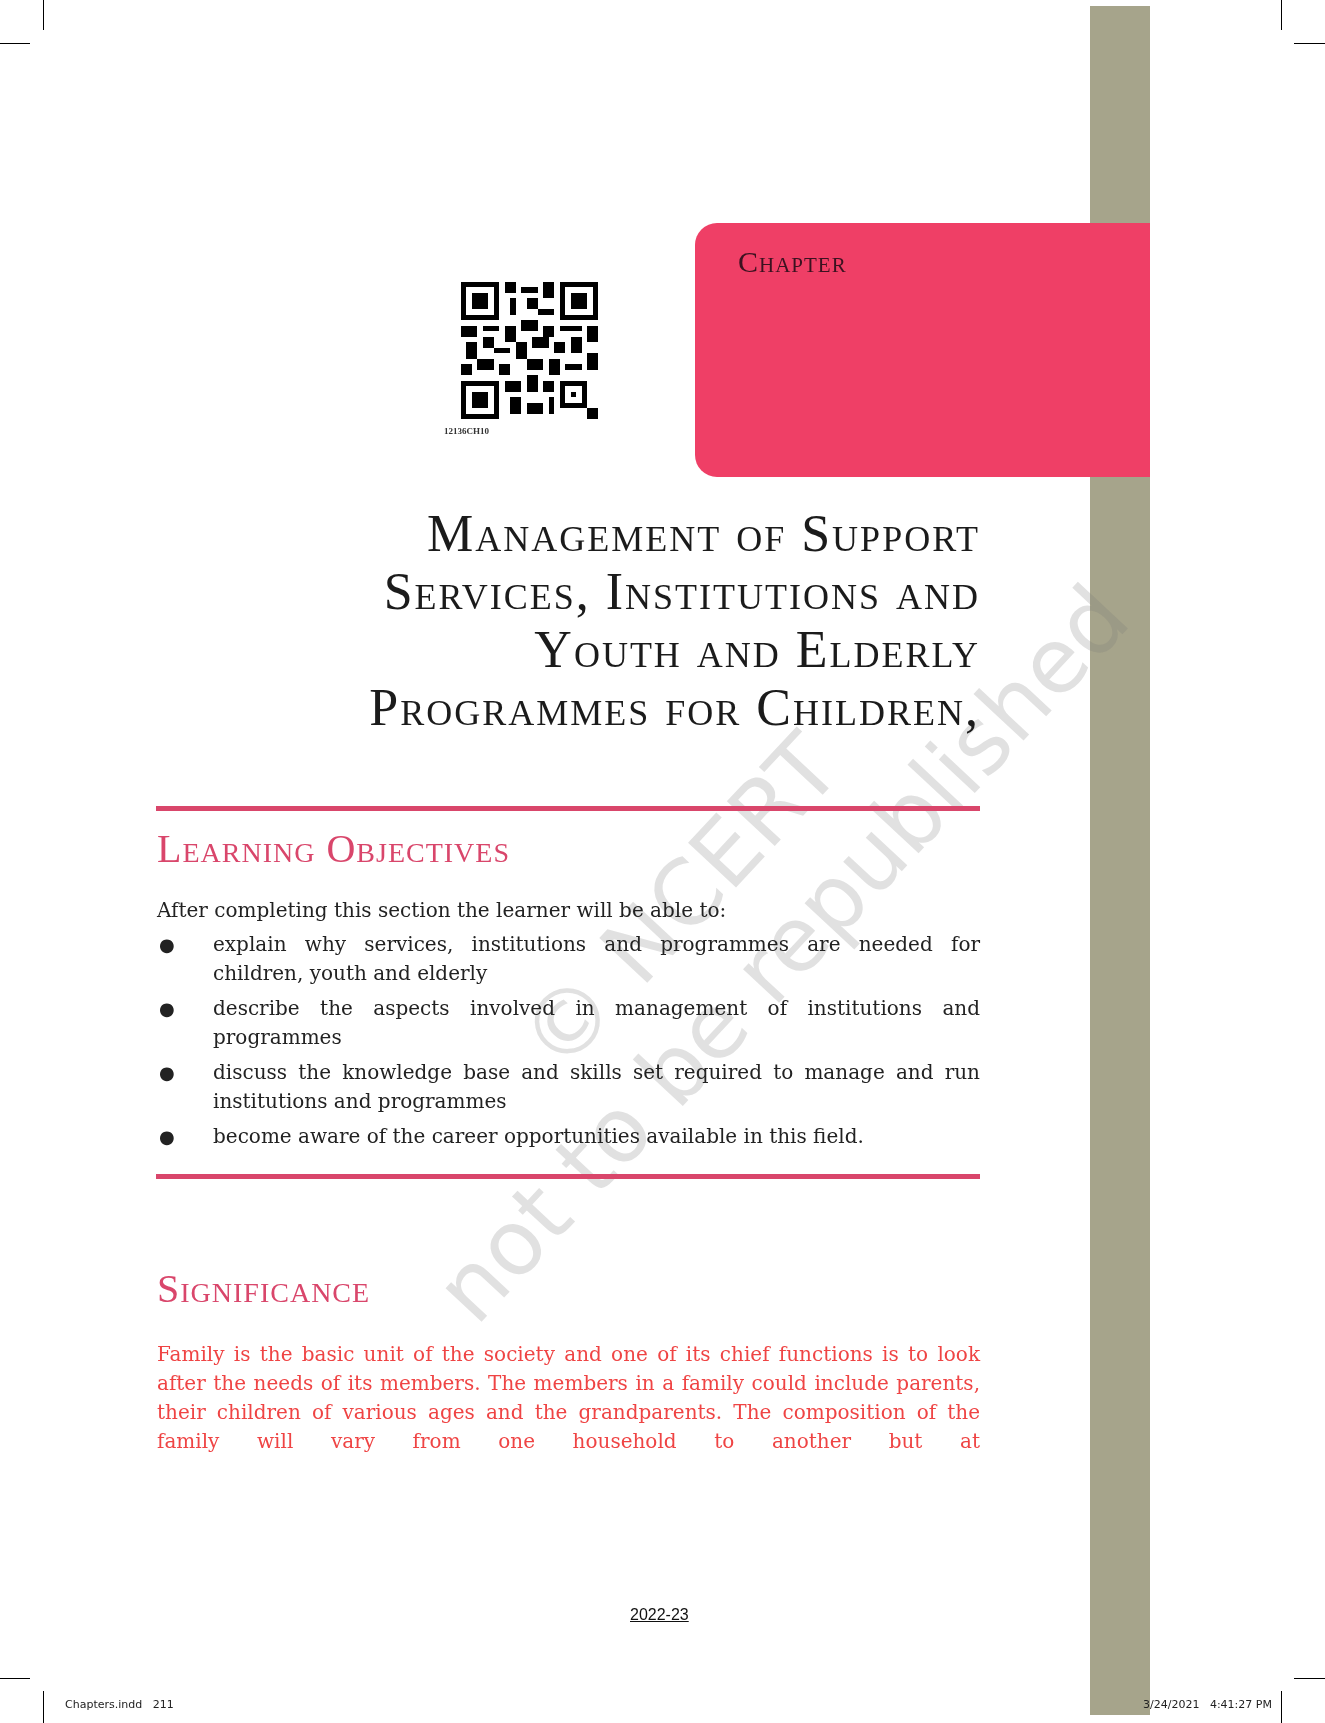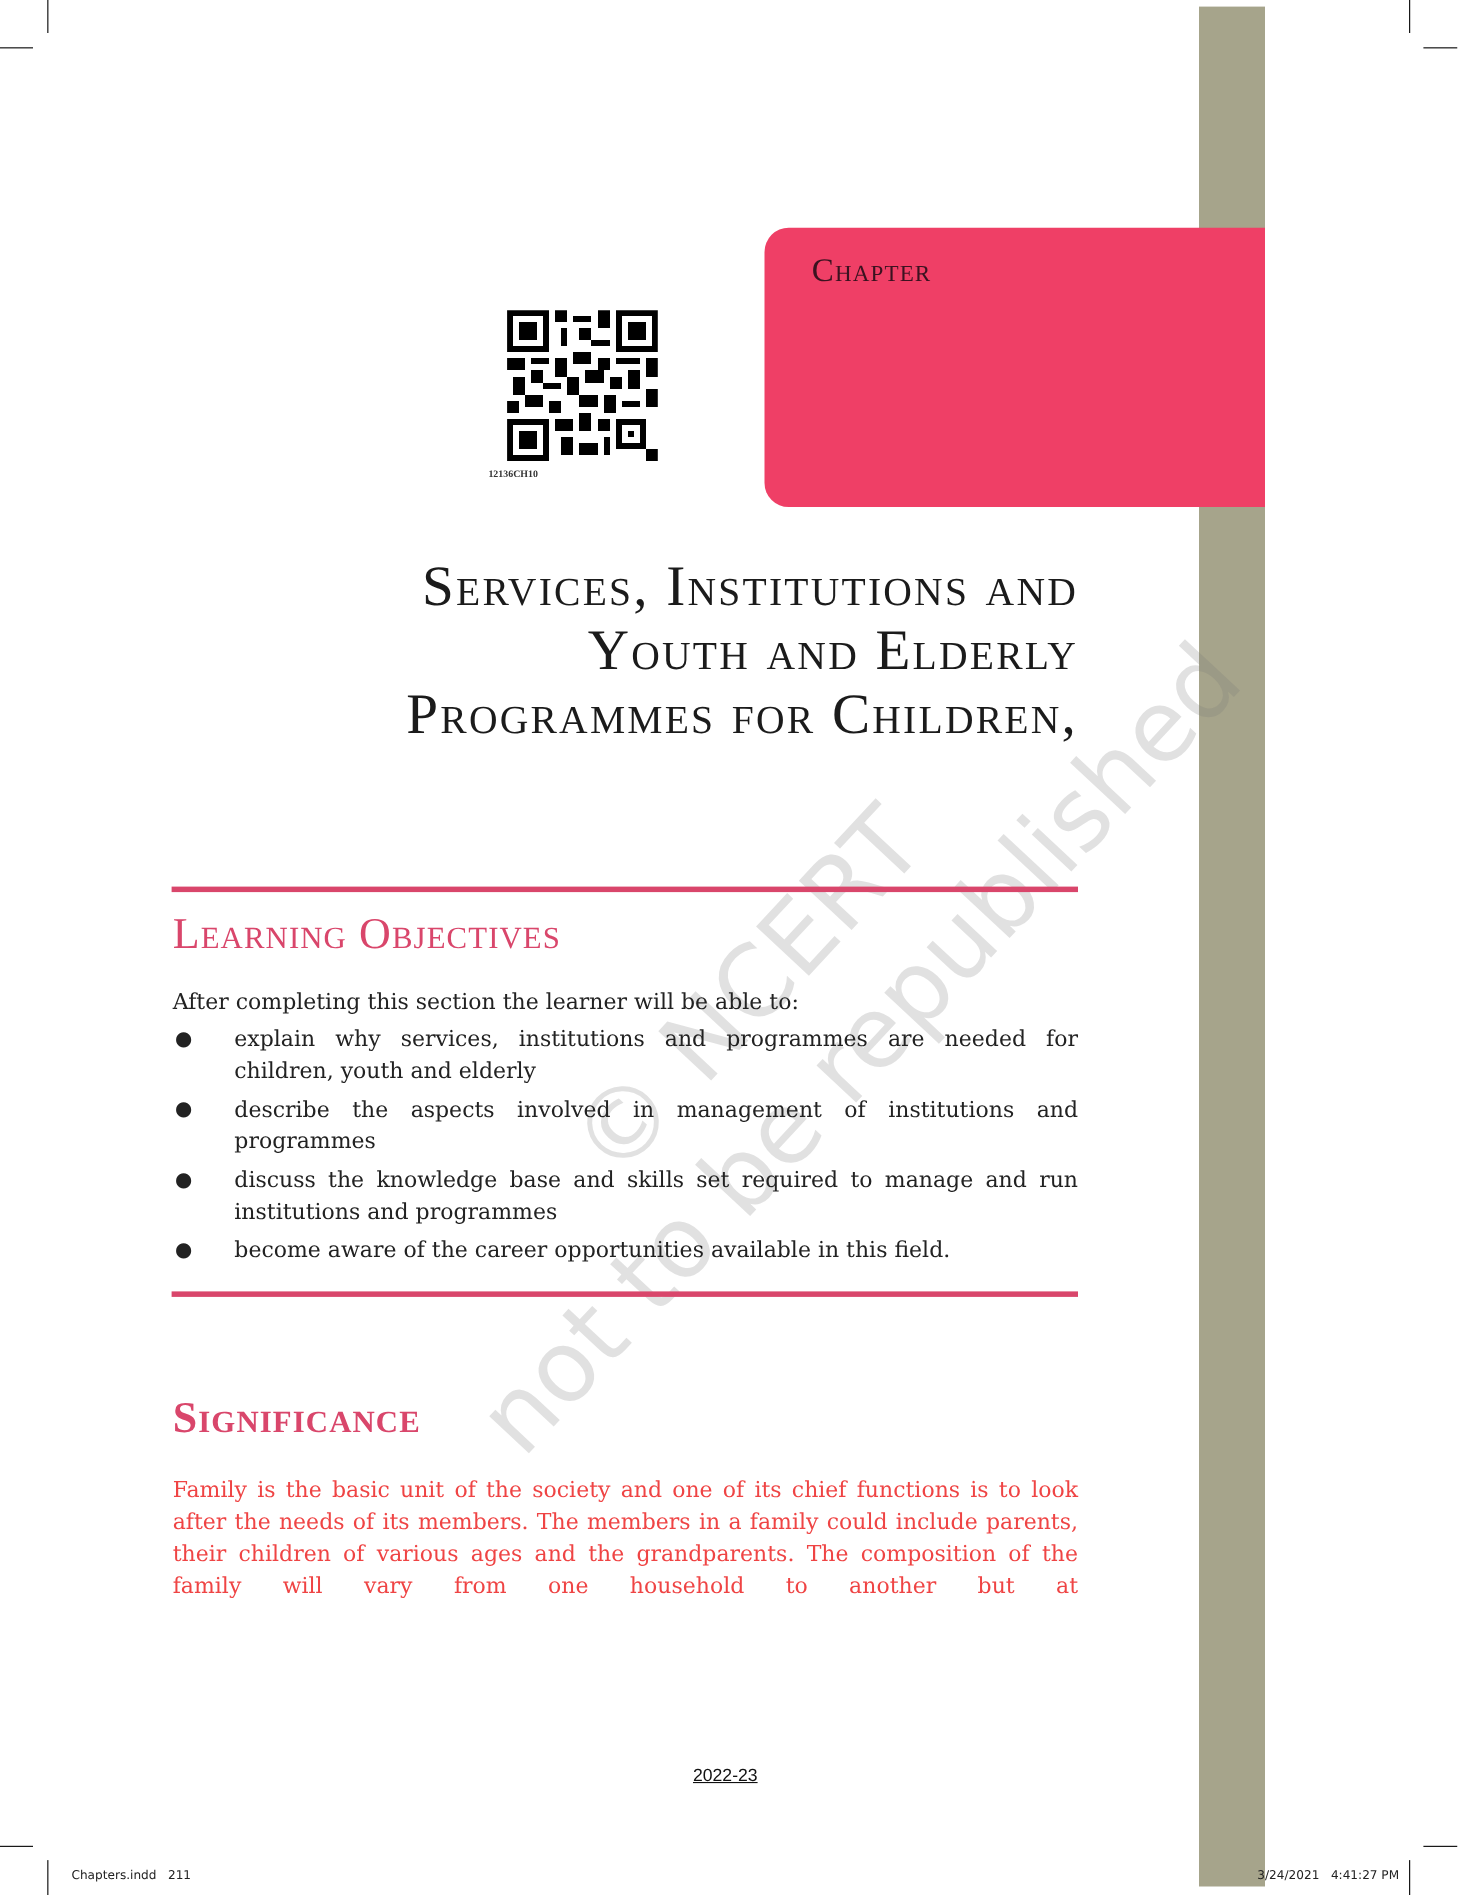--- a/index.html
+++ b/index.html
@@ -5,21 +5,21 @@
   html, body { margin: 0; padding: 0; }
   body {
     width: 1325px; height: 1723px; position: relative; overflow: hidden;
     background: #ffffff;
     font-family: "DejaVu Serif", serif;
     color: #222;
   }
   .crop { position: absolute; background: #000; }
   .side-bar { position: absolute; left: 1090px; top: 6px; width: 60px; height: 1709px; background: #a6a48b; }
   .chapter-box {
-    position: absolute; left: 695px; top: 207px; width: 455px; height: 254px;
+    position: absolute; left: 695px; top: 223px; width: 455px; height: 254px;
     background: #ef3f66; border-radius: 22px 0 0 22px; text-align: right;
   }
   .chapter-label {
     position: absolute; left: 43px; top: 22px;
     font-family: "Liberation Serif", serif; font-size: 30px; letter-spacing: 1px;
     color: #3b1220; font-variant: small-caps;
   }
   .chapter-num {
     position: absolute; left: 12px; top: 30px;
     font-family: "Liberation Serif", serif; font-size: 205px; line-height: 205px;
@@ -35,21 +35,21 @@
     font-family: "Liberation Serif", serif; font-size: 52px; line-height: 58px;
     font-variant: small-caps; letter-spacing: 2px; color: #1b1b1b;
   }
   .rule { position: absolute; left: 156px; width: 824px; height: 5px; background: #d9466b; }
   .section-heading {
     position: absolute; left: 157px;
     font-family: "Liberation Serif", serif; font-variant: small-caps;
     color: #d9466b; letter-spacing: 1px;
   }
   .lo-heading { top: 825px; font-size: 40px; }
-  .sig-heading { top: 1265px; font-size: 40px; font-weight: bold; }
+  .sig-heading { top: 1265px; font-size: 40px; font-weight: normal; }
   .intro {
     position: absolute; left: 157px; top: 898px; font-size: 20px; color: #222;
   }
   .obj-list { position: absolute; left: 157px; top: 930px; width: 823px; margin: 0; padding: 0; list-style: none; }
   .obj-item { position: relative; padding-left: 56px; font-size: 20px; line-height: 29px; text-align: justify; margin-bottom: 6px; color: #222; }
   .bullet { position: absolute; left: 2px; top: 0; font-size: 18px; }
   .body-para {
     position: absolute; left: 157px; top: 1340px; width: 823px;
     font-size: 20px; line-height: 29px; text-align: justify; text-align-last: justify; color: #ef4444;
   }
@@ -133,20 +133,21 @@
     <rect x="23" y="23" width="2" height="2"></rect>
   </g>
 </svg>
 <div class="qr-caption">12136CH10</div>
 
 <div class="chapter-box">
   <div class="chapter-label">Chapter</div>
 </div>
 
 <div class="title">
+  <div>Management of Support</div>
   <div>Services, Institutions and</div>
   <div>Youth and Elderly</div>
   <div>Programmes for Children,</div>
 </div>
 
 <div class="rule" style="top:806px;"></div>
 <div class="section-heading lo-heading">Learning Objectives</div>
 <div class="intro">After completing this section the learner will be able to:</div>
 
 <ul class="obj-list">

